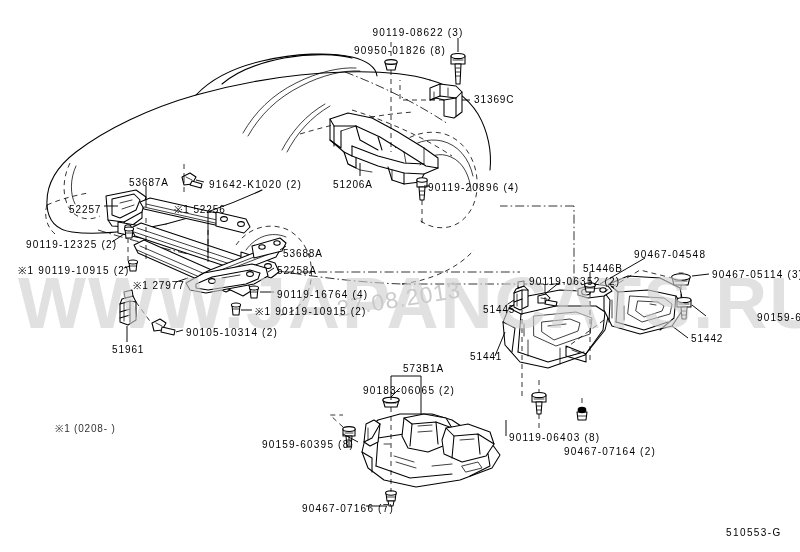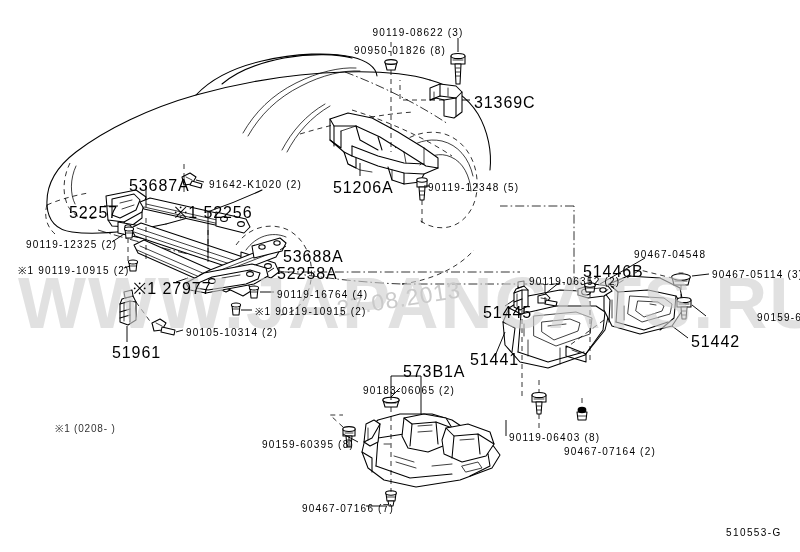--- a/index.html
+++ b/index.html
@@ -28,21 +28,21 @@
   .lbl {
     position: absolute;
     font-family: "Liberation Sans", sans-serif;
     font-size: 10.5px;
     letter-spacing: 0.7px;
     color: #000000;
     white-space: nowrap;
     line-height: 1;
   }
   .lbl.big {
-    font-size: 16px;
+    font-size: 10px;
     letter-spacing: 0.9px;
   }
   .lbl.code {
     font-size: 10px;
     letter-spacing: 1.2px;
   }
   .lbl.note {
     font-size: 10px;
     letter-spacing: 0.8px;
     color: #333;
@@ -502,21 +502,21 @@
   </svg>
 
   <div class="wm" id="wm-main">WWW.JAPANCATS.RU</div>
   <div class="wm" id="wm-date">27.08.2013</div>
 
   <div id="labels">
       <div class="lbl code" style="left: 418px; top: 28px; transform: translateX(-50%);">90119-08622 (3)</div>
       <div class="lbl code" style="left: 400px; top: 46px; transform: translateX(-50%);">90950-01826 (8)</div>
       <div class="lbl big" style="left: 474px; top: 95px;">31369C</div>
       <div class="lbl big" style="left: 333px; top: 180px;">51206A</div>
-      <div class="lbl code" style="left: 428px; top: 183px;">90119-12348 (5)</div>
+      <div class="lbl code" style="left: 428px; top: 183px;">90119-20896 (4)</div>
       <div class="lbl big" style="left: 129px; top: 178px;">53687A</div>
       <div class="lbl code" style="left: 209px; top: 180px;">91642-K1020 (2)</div>
       <div class="lbl big" style="left: 69px; top: 205px;">52257</div>
       <div class="lbl big" style="left: 174px; top: 205px;">※1 52256</div>
       <div class="lbl code" style="left: 26px; top: 240px;">90119-12325 (2)</div>
       <div class="lbl big" style="left: 283px; top: 249px;">53688A</div>
       <div class="lbl code" style="left: 18px; top: 266px;">※1 90119-10915 (2)</div>
       <div class="lbl big" style="left: 277px; top: 266px;">52258A</div>
       <div class="lbl big" style="left: 133px; top: 281px;">※1 27977</div>
       <div class="lbl code" style="left: 277px; top: 290px;">90119-16764 (4)</div>

